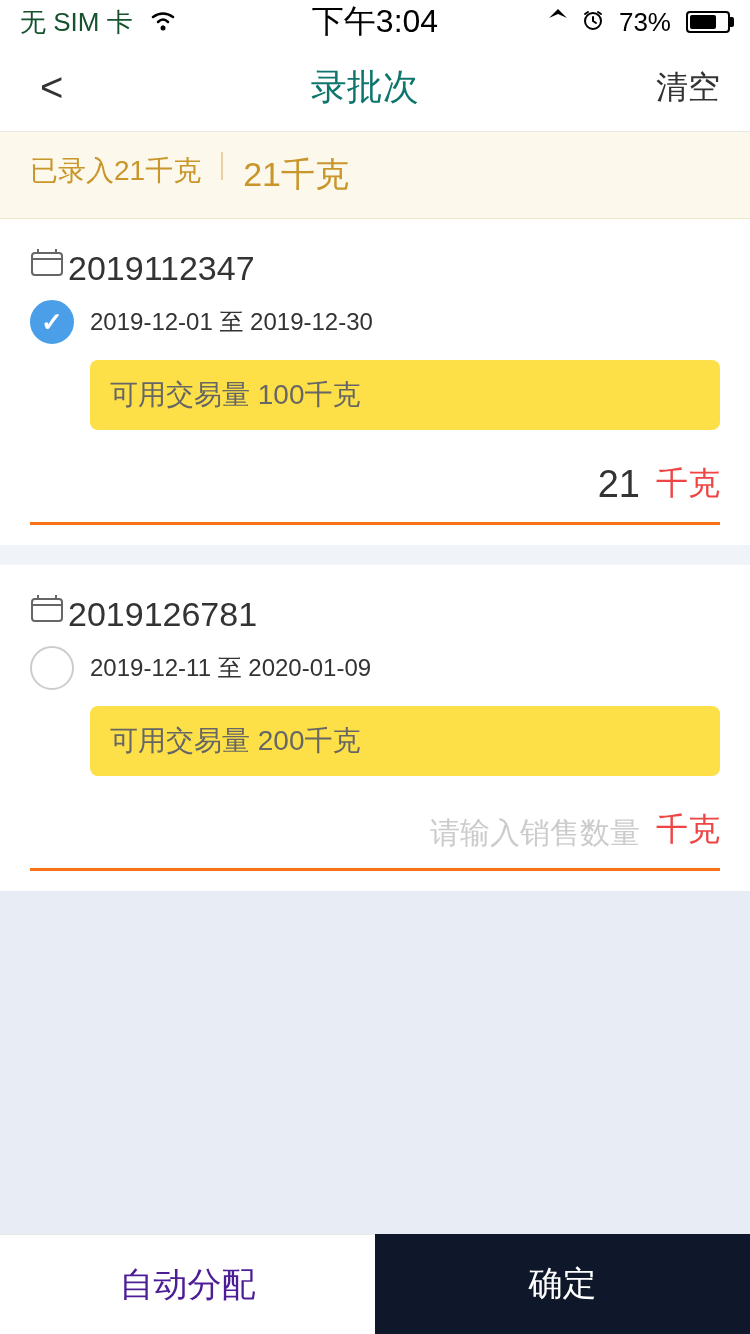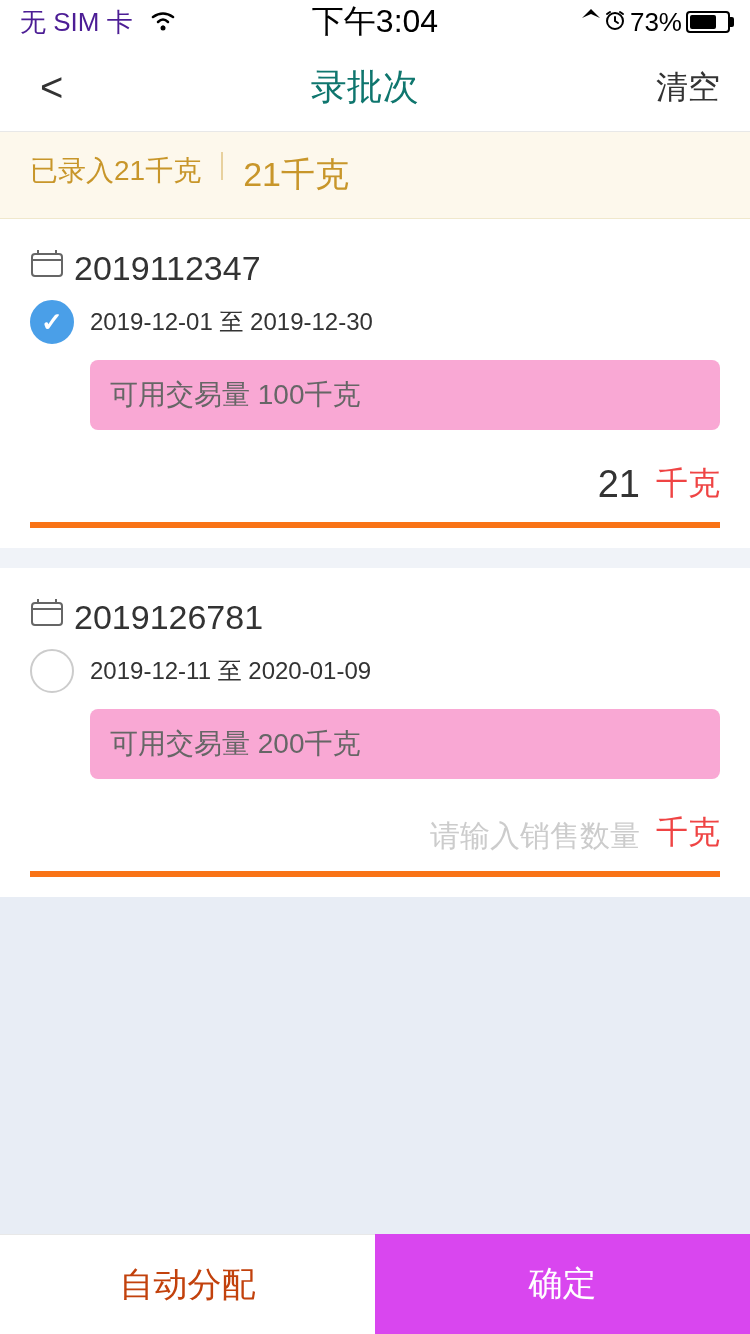--- a/index.html
+++ b/index.html
@@ -22,34 +22,34 @@
       align-items: center;
       justify-content: space-between;
       padding: 0 20px;
       font-size: 28px;
     }
     .status-left {
       display: flex;
       align-items: center;
       gap: 15px;
       font-size: 26px;
-      color: #4c1d95;
+      color: #14532d;
     }
     .status-center {
       font-size: 32px;
       font-weight: 400;
       color: #000;
       position: absolute;
       left: 50%;
       transform: translateX(-50%);
     }
     .status-right {
       display: flex;
       align-items: center;
-      gap: 4px;
+      gap: 15px;
       font-size: 26px;
       color: #000;
     }
     .battery-icon {
       width: 44px;
       height: 22px;
       border: 2px solid #000;
       border-radius: 4px;
       position: relative;
       display: inline-flex;
@@ -129,22 +129,22 @@
     }
 
     
     .batch-item {
       background: #fff;
       padding: 30px 30px 20px 30px;
       margin-bottom: 0;
     }
     .batch-header {
       display: flex;
-      align-items: center;
-      gap: 10px;
+      align-items: flex-start;
+      gap: 4px;
       margin-bottom: 12px;
     }
     .batch-id-icon {
       font-size: 32px;
       color: #666;
     }
     .batch-id {
       font-size: 34px;
       font-weight: 500;
       color: #333;
@@ -174,35 +174,35 @@
       content: '✓';
       color: #fff;
       font-size: 26px;
       font-weight: bold;
     }
     .batch-date {
       font-size: 24px;
       color: #333;
     }
     .available-qty {
-      background: #f9a8d4;
+      background: #fde047;
       border-radius: 8px;
       padding: 16px 20px;
       font-size: 28px;
       color: #666;
       margin-left: 60px;
       margin-bottom: 16px;
     }
     .qty-input-row {
       display: flex;
       align-items: center;
       justify-content: flex-end;
       gap: 16px;
       padding: 16px 0;
-      border-bottom: 6px solid #f97316;
+      border-bottom: 3px solid #f97316;
       margin-top: 8px;
     }
     .qty-input {
       font-size: 38px;
       color: #333;
       font-weight: 500;
       text-align: right;
       border: none;
       outline: none;
       background: transparent;
@@ -238,28 +238,28 @@
       height: 100px;
       display: flex;
       background: #fff;
     }
     .btn-auto {
       flex: 1;
       height: 100%;
       background: #fff;
       border: none;
       font-size: 34px;
-      color: #c2410c;
+      color: #4c1d95;
       cursor: pointer;
       border-top: 1px solid #e8e8e8;
     }
     .btn-confirm {
       flex: 1;
       height: 100%;
-      background: #d946ef;
+      background: #0f172a;
       border: none;
       font-size: 34px;
       color: #fff;
       cursor: pointer;
     }
 
     .content-wrapper {
       display: flex;
       flex-direction: column;
       min-height: calc(1334px - 44px - 88px - 100px);

